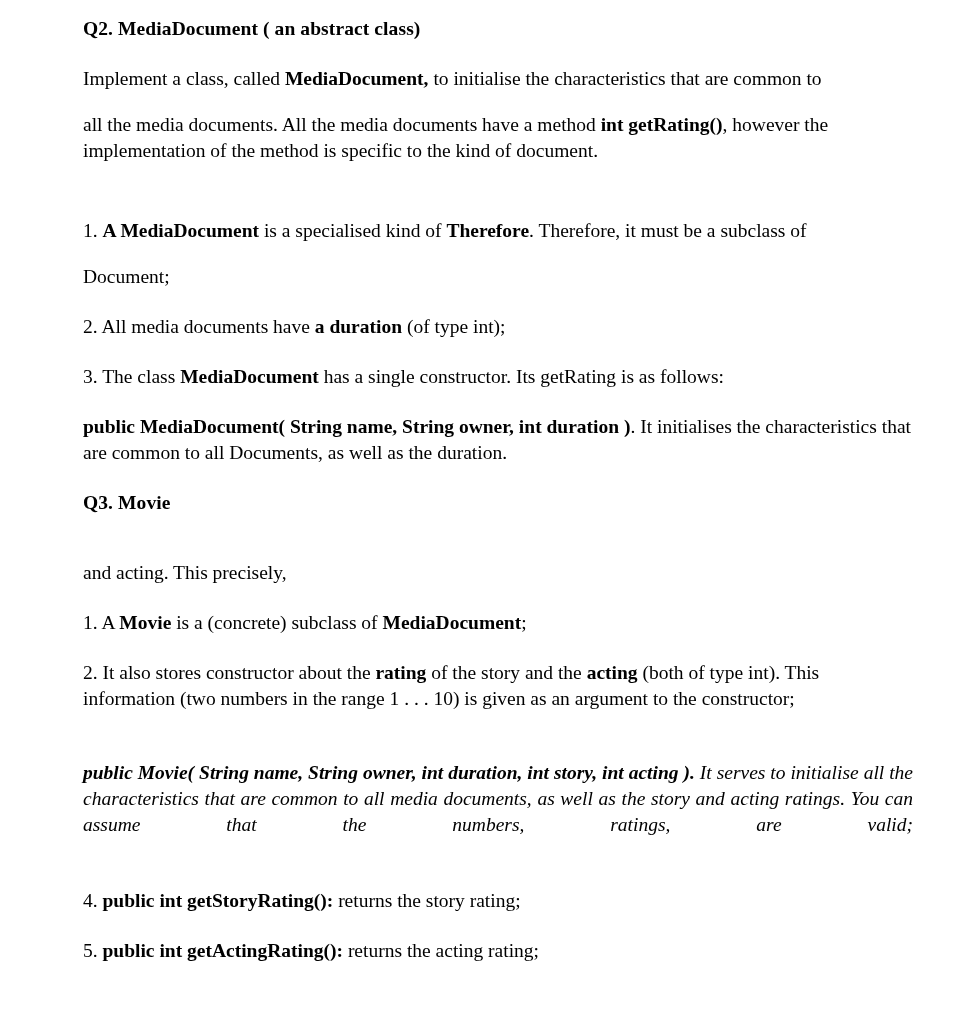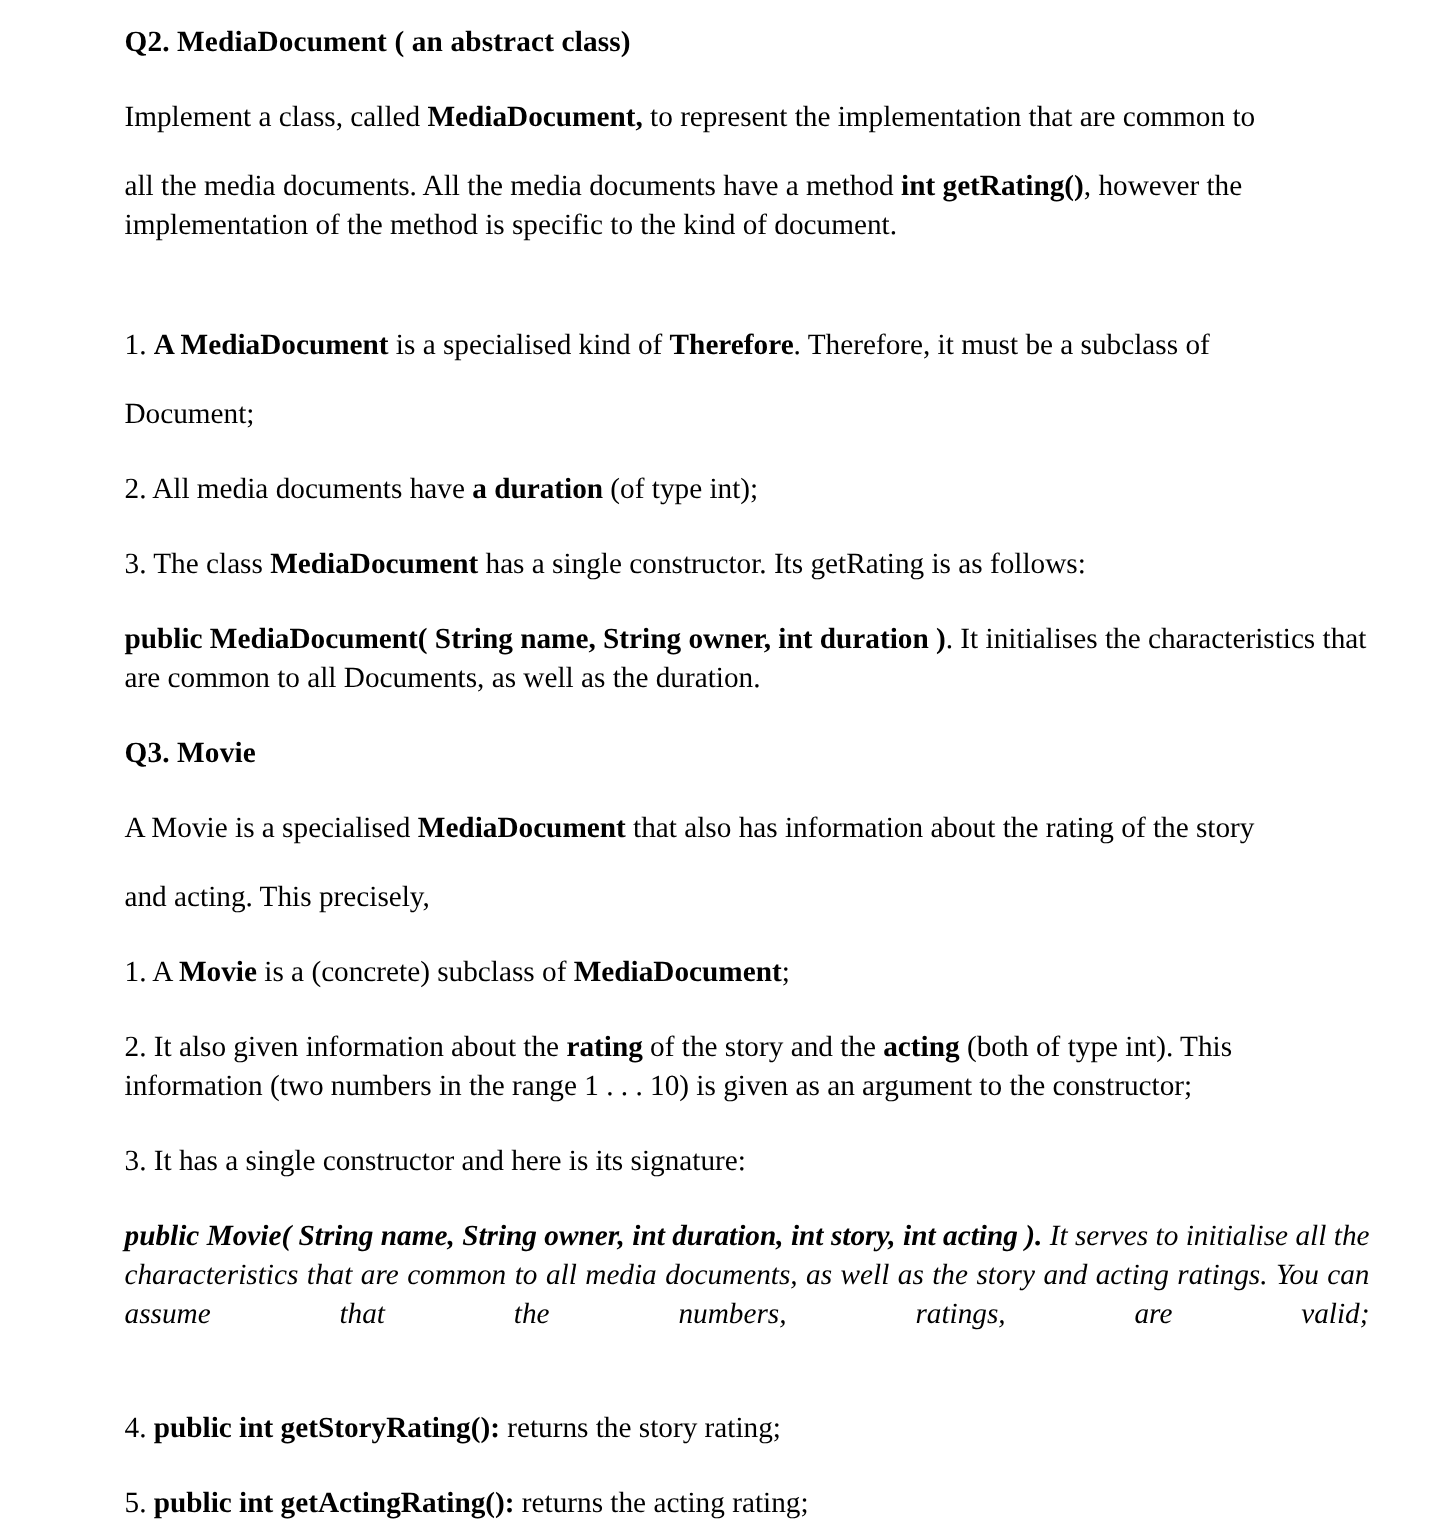--- a/index.html
+++ b/index.html
@@ -75,21 +75,21 @@
 <div class="page">
   <div class="content">
 
     <div class="gap-xs"></div>
 
     <div class="heading">Q2. MediaDocument ( an abstract class)</div>
 
     <div class="gap-md"></div>
 
     <div class="para">
-      <span>Implement a class, called </span><b>MediaDocument,</b><span> to represent the implementation that are common to</span>
+      <span>Implement a class, called </span><b>MediaDocument,</b><span> to initialise the characteristics that are common to</span>
     </div>
 
     <div class="gap-sm"></div>
 
     <div class="para">
       <span>all the media documents. All the media documents have a method </span><b>int getRating()</b><span>, however the implementation of the method is specific to the kind of document.</span>
     </div>
 
     <div class="gap-xl"></div>
 
@@ -118,45 +118,39 @@
     <div class="para">
       <b>public MediaDocument( String name, String owner, int duration )</b><span>. It initialises the characteristics that are common to all Documents, as well as the duration.</span>
     </div>
 
     <div class="gap-md"></div>
 
     <div class="heading">Q3. Movie</div>
 
     <div class="gap-md"></div>
 
-    <div class="para">
-      <span>A Movie is a specialised </span><b>MediaDocument</b><span> that also has information about the rating of the story</span>
-    </div>
 
     <div class="gap-sm"></div>
 
     <div class="para">and acting. This precisely,</div>
 
     <div class="gap-md"></div>
 
     <div class="para">
       <span>1. </span><span>A </span><b>Movie</b><span> is a (concrete) subclass of </span><b>MediaDocument</b><span>;</span>
     </div>
 
     <div class="gap-md"></div>
 
     <div class="para">
-      <span>2. </span><span>It also given information about the </span><b>rating</b><span> of the story and the </span><b>acting</b><span> (both of type int). This information (two numbers in the range 1 . . . 10) is given as an argument to the constructor;</span>
+      <span>2. </span><span>It also stores constructor about the </span><b>rating</b><span> of the story and the </span><b>acting</b><span> (both of type int). This information (two numbers in the range 1 . . . 10) is given as an argument to the constructor;</span>
     </div>
 
     <div class="gap-md"></div>
 
-    <div class="para">
-      <span>3. </span><span>It has a single constructor and here is its signature:</span>
-    </div>
 
     <div class="gap-md"></div>
 
     <div class="para para-justify">
       <b>public Movie( String name, String owner, int duration, int story, int acting ).</b><span> It serves to initialise all the characteristics that are common to all media documents, as well as the story and acting ratings. You can assume that the numbers, ratings, are valid;</span>
     </div>
 
     <div class="gap-md"></div>
 
     <div class="para">

